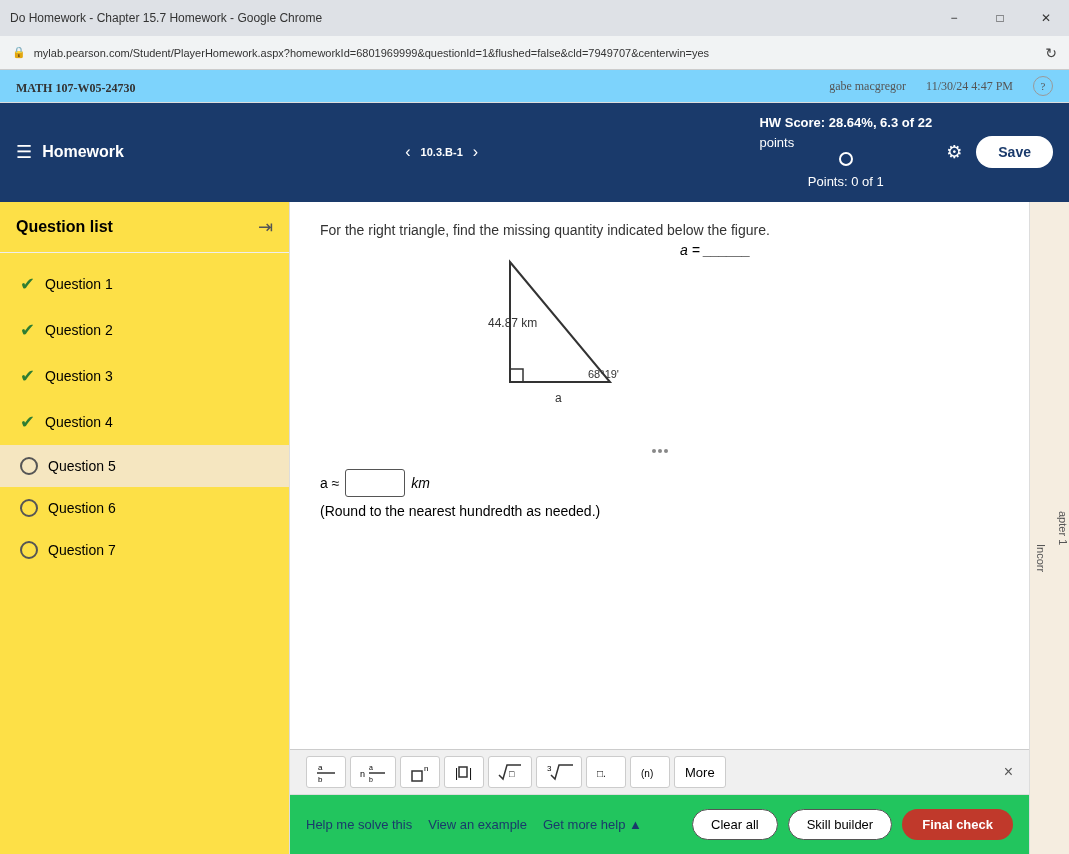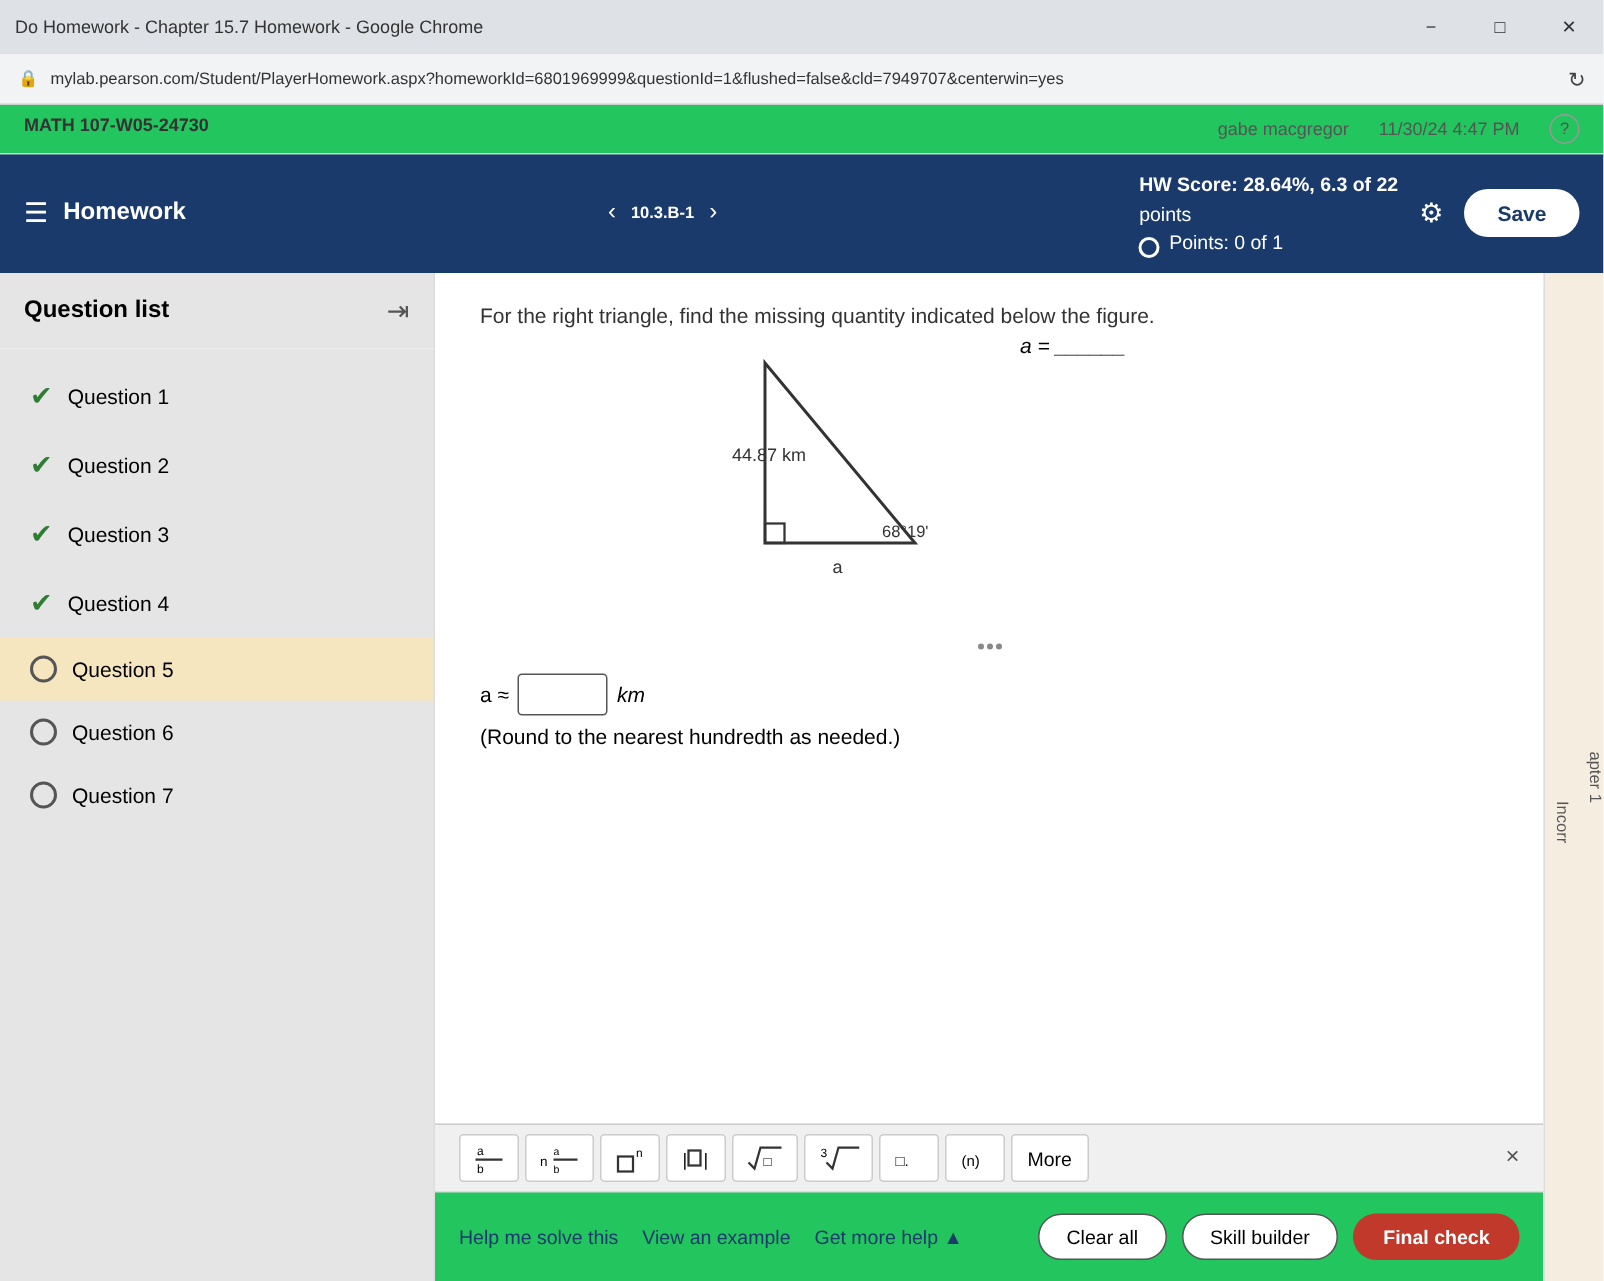--- a/index.html
+++ b/index.html
@@ -52,28 +52,29 @@
     
     .app-container {
       background: white;
       height: calc(854px - 70px);
       display: flex;
       flex-direction: column;
     }
 
     
     .top-nav {
-      background: #22c55e;
+      background: #7dd3fc;
       border-bottom: 1px solid #ddd;
       padding: 6px 16px;
       display: flex;
-      align-items: flex-start;
+      align-items: flex-end;
       justify-content: space-between;
       font-size: 12px;
       color: #555;
+      font-family: Liberation Serif, serif;
     }
     .top-nav-left { font-weight: bold; color: #333; }
     .top-nav-right { display: flex; align-items: center; gap: 20px; color: #555; }
 
     
     .header {
       background: #1a3a6b;
       color: white;
       padding: 10px 16px;
       display: flex;
@@ -82,21 +83,21 @@
     }
     .header-left { display: flex; align-items: center; gap: 10px; }
     .hamburger-icon { color: white; font-size: 18px; cursor: pointer; }
     .header-title { font-size: 16px; font-weight: bold; line-height: 1.3; }
     .header-nav { display: flex; align-items: center; gap: 10px; font-size: 15px; }
     .nav-arrow { cursor: pointer; color: white; font-size: 16px; }
     .nav-label { font-weight: bold; font-size: 11px; }
     .header-right { display: flex; align-items: center; gap: 14px; }
     .hw-score { font-size: 13px; line-height: 1.5; }
     .hw-score-title { font-weight: bold; }
-    .points-row { display: flex; align-items: flex-end; gap: 6px; }
+    .points-row { display: flex; align-items: center; gap: 6px; flex-direction: column; }
     .points-circle { width: 14px; height: 14px; border-radius: 50%; border: 2px solid white; display: inline-block; }
     .save-btn {
       background: white;
       color: #1a3a6b;
       border: none;
       border-radius: 20px;
       padding: 8px 22px;
       font-weight: bold;
       font-size: 14px;
       cursor: pointer;
@@ -107,21 +108,21 @@
     .main-content {
       display: flex;
       flex: 1;
       overflow: hidden;
     }
 
     
     .sidebar {
       width: 290px;
       border-right: 1px solid #ddd;
-      background: #e5e5e5;
+      background: #fde047;
       display: flex;
       flex-direction: column;
       flex-shrink: 0;
     }
     .sidebar-header {
       padding: 14px 16px;
       display: flex;
       align-items: center;
       justify-content: space-between;
       border-bottom: 1px solid #eee;

